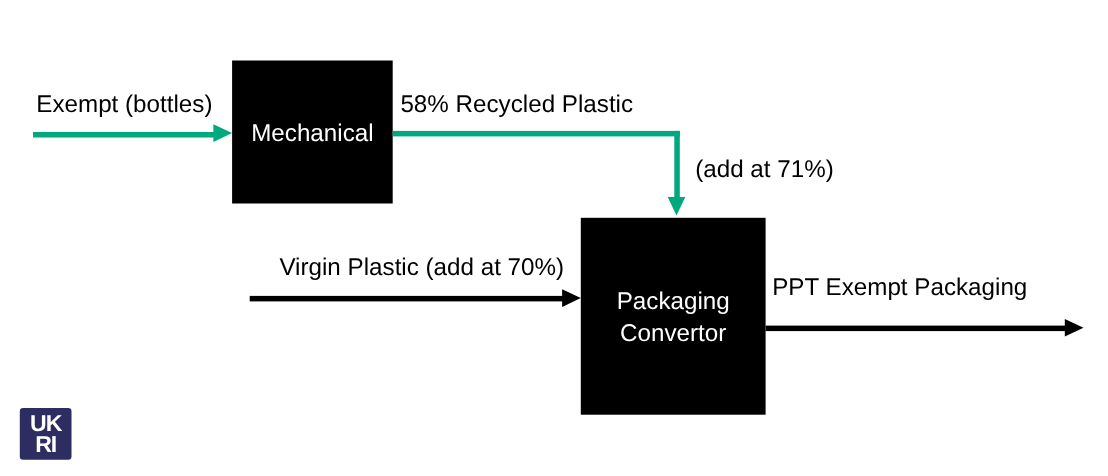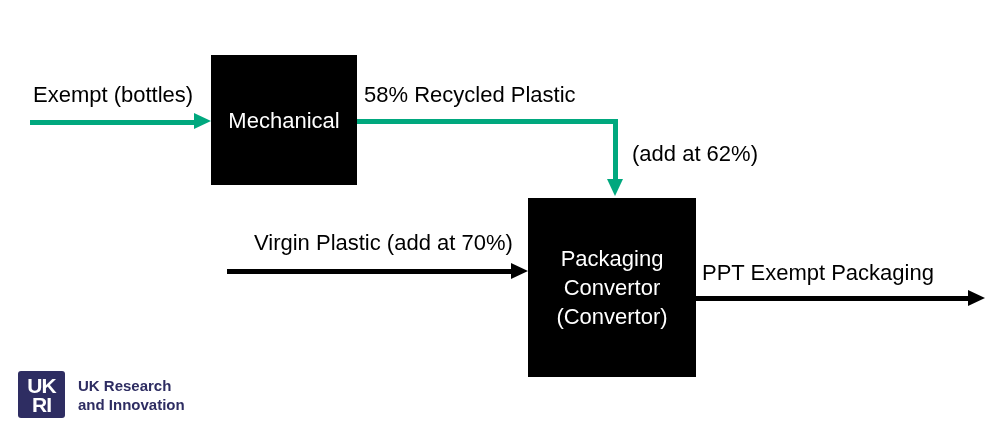--- a/index.html
+++ b/index.html
@@ -57,21 +57,21 @@
   #virgin-line{left:227px;top:269px;width:285px;height:5px;}
   #virgin-head{left:511px;top:263px;}
 
   #ppt-line{left:696px;top:296px;width:273px;height:5px;}
   #ppt-head{left:968px;top:290px;}
 
   #waste-label{left:33px;top:82px;}
   #recycled-label{left:364px;top:82px;}
   #add30-label{left:632px;top:141px;}
   #virgin-label{left:254px;top:230px;}
-  #ppt-label{left:702px;top:260px;}
+  #ppt-label{left:702px;top:248px;}
 
   
   .ukri{position:absolute;left:18px;top:371px;display:flex;align-items:center;}
   .ukri-mark{
     width:47px;height:47px;border-radius:3px;
     background:var(--ukri-navy);
     color:#ffffff;
     display:flex;flex-direction:column;align-items:center;justify-content:center;
     font-weight:800;font-size:21px;line-height:19px;letter-spacing:-1px;
   }
@@ -92,40 +92,35 @@
   <div class="head right green" id="waste-head"></div>
 
   <div class="node" id="mech-box">
     <span>Mechanical</span>
   </div>
 
   <span class="flow-label" id="recycled-label">58% Recycled Plastic</span>
   <div class="line green" id="recycled-hline"></div>
   <div class="line green" id="recycled-vline"></div>
   <div class="head down green" id="recycled-head"></div>
-  <span class="flow-label" id="add30-label">(add at 62%)</span>
+  <span class="flow-label" id="add30-label">(add at 71%)</span>
 
   <span class="flow-label" id="virgin-label">Virgin Plastic (add at 70%)</span>
   <div class="line black" id="virgin-line"></div>
   <div class="head right black" id="virgin-head"></div>
 
   <div class="node" id="pack-box">
     <span>Packaging</span>
     <span>Convertor</span>
-    <span>(Convertor)</span>
   </div>
 
   <span class="flow-label" id="ppt-label">PPT Exempt Packaging</span>
   <div class="line black" id="ppt-line"></div>
   <div class="head right black" id="ppt-head"></div>
 
   <div class="ukri">
     <div class="ukri-mark">
       <span>UK</span>
       <span>RI</span>
     </div>
-    <div class="ukri-words">
-      <span>UK Research</span>
-      <span>and Innovation</span>
-    </div>
   </div>
 
 </div>
 
 </body></html>

